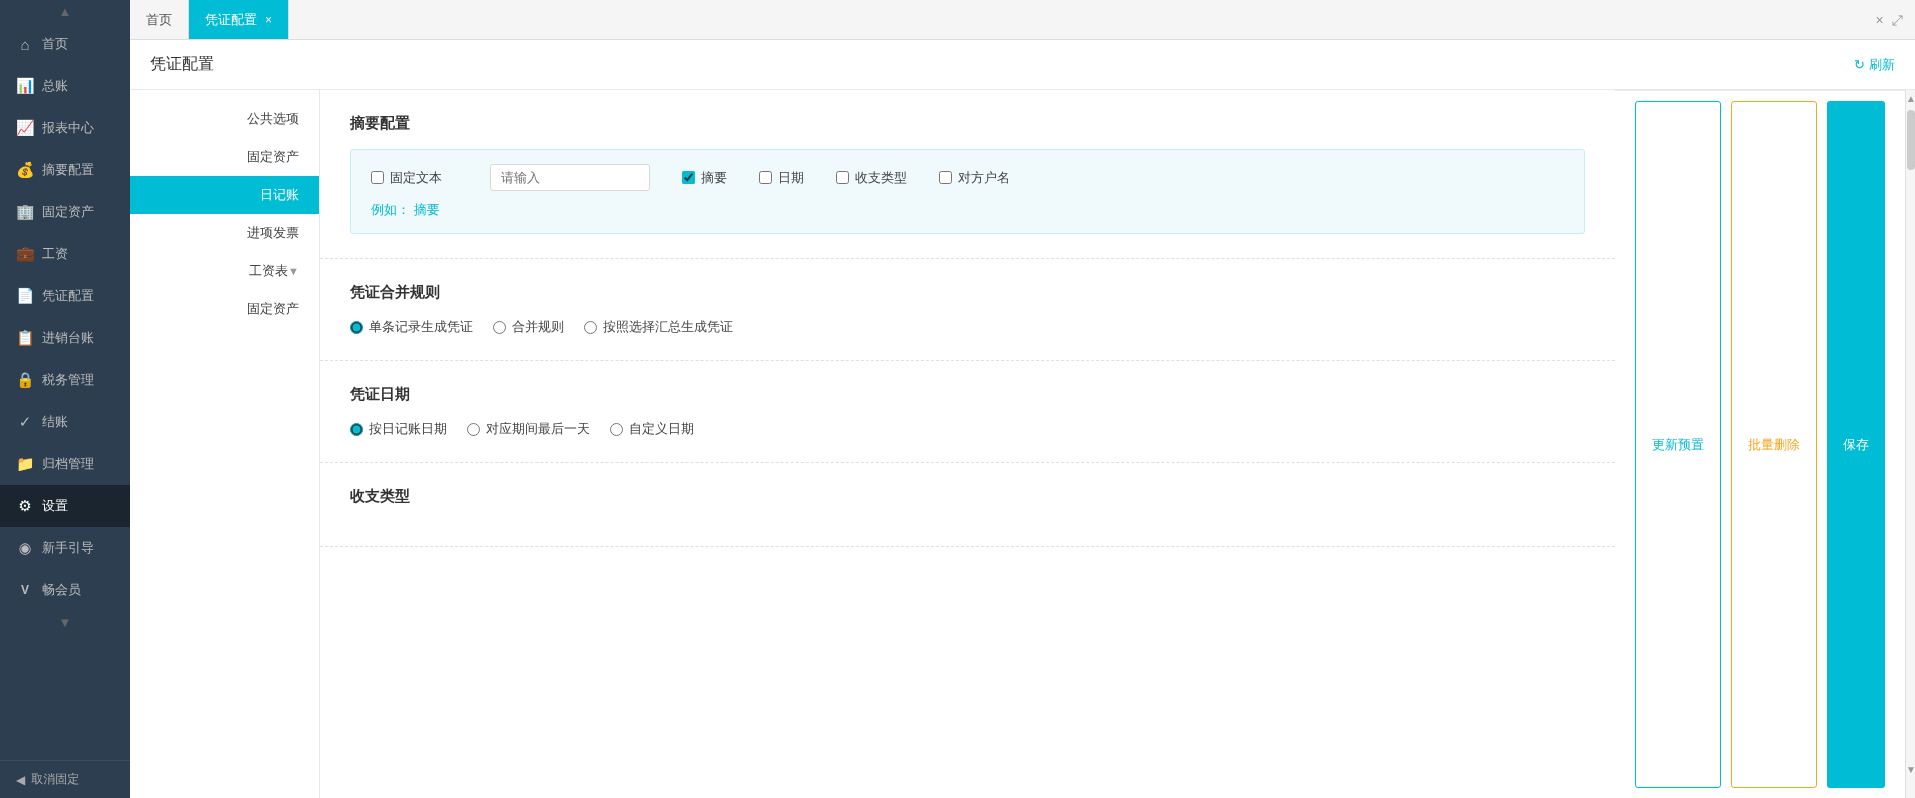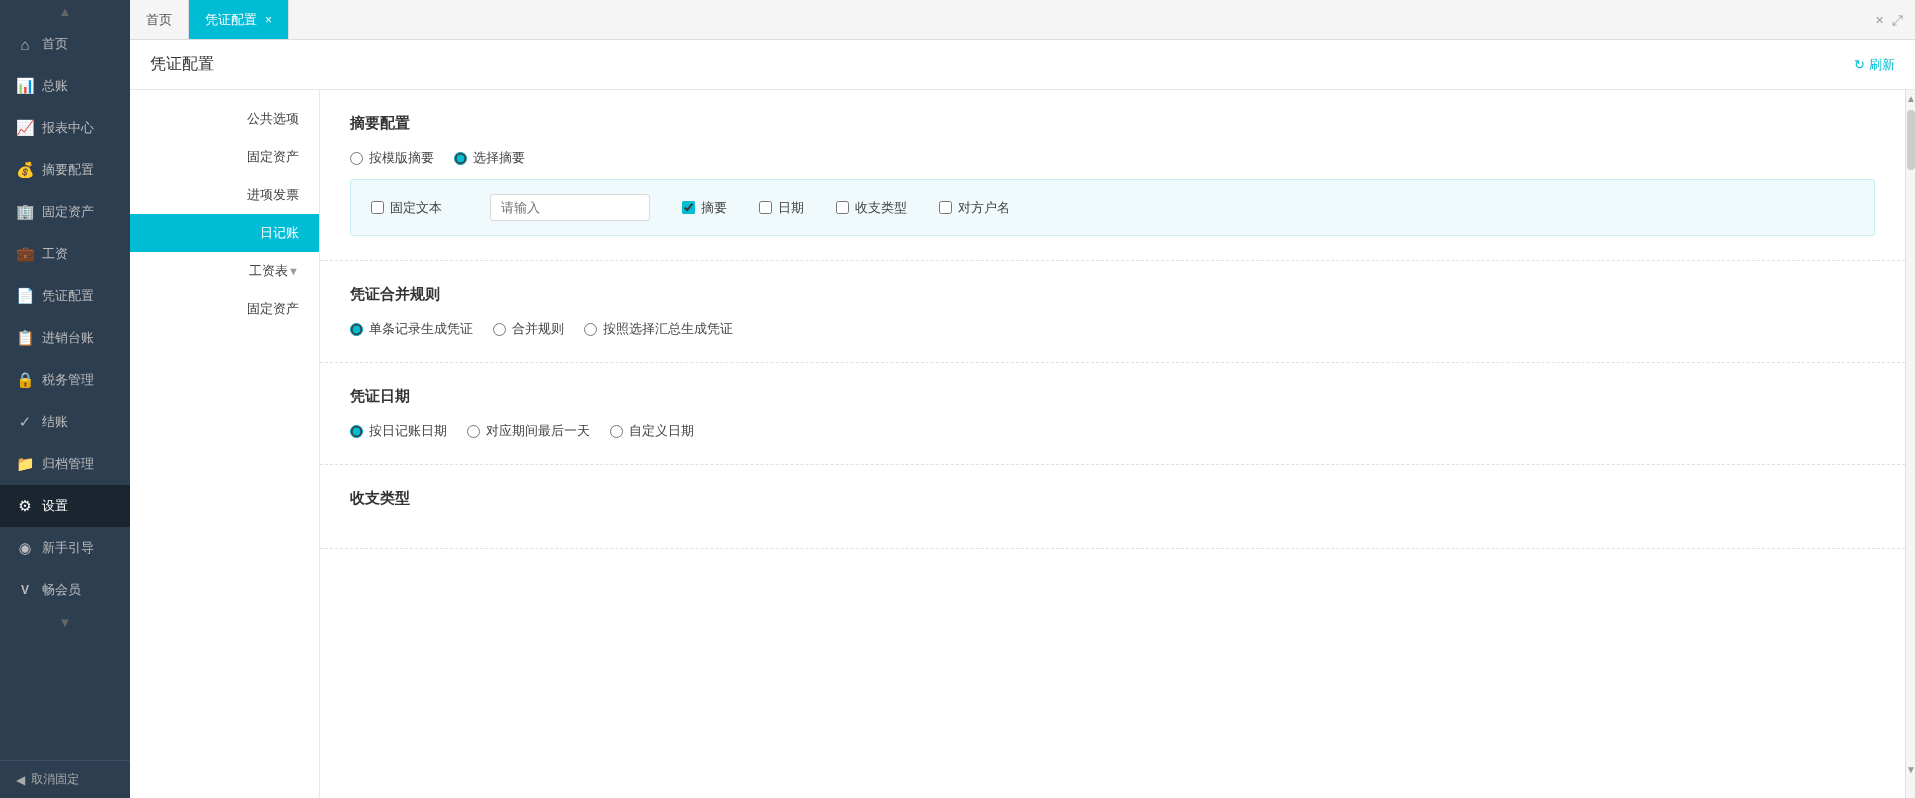--- a/index.html
+++ b/index.html
@@ -379,50 +379,40 @@
 
   <div class="content-area">
 
     <div class="left-nav">
       <div class="left-nav-item">
         <span>公共选项</span>
       </div>
       <div class="left-nav-item">
         <span>固定资产</span>
       </div>
+      <div class="left-nav-item active">
+        <span>日记账</span>
+      </div>
       <div class="left-nav-item">
         <span>进项发票</span>
-      </div>
-      <div class="left-nav-item active">
-        <span>日记账</span>
       </div>
       <div class="left-nav-item">
         <span>工资表</span>
         <span class="arrow">▼</span>
       </div>
       <div class="left-nav-item">
         <span>固定资产</span>
       </div>
     </div>
 
     <div class="right-content">
       <div class="main-scroll">
 
         <div class="section">
           <div class="section-title">摘要配置</div>
-          <div class="radio-group">
-            <label class="radio-label">
-              <input type="radio" name="abstract_type" style="">
-              <span>按模版摘要</span>
-            </label>
-            <label class="radio-label">
-              <input type="radio" name="abstract_type" checked="" style="">
-              <span>选择摘要</span>
-            </label>
-          </div>
 
           <div class="abstract-box">
             <div class="abstract-row">
               <label class="checkbox-label">
                 <input type="checkbox" style="">
                 <span>固定文本</span>
               </label>
               <input class="abstract-input" type="text" placeholder="请输入" style="">
 
               <label class="checkbox-label">
@@ -437,20 +427,24 @@
 
               <label class="checkbox-label">
                 <input type="checkbox" style="">
                 <span>收支类型</span>
               </label>
 
               <label class="checkbox-label">
                 <input type="checkbox" style="">
                 <span>对方户名</span>
               </label>
+            </div>
+            <div class="abstract-example">
+              <span>例如：</span>
+              <span>摘要</span>
             </div>
           </div>
         </div>
 
         <div class="section">
           <div class="section-title">凭证合并规则</div>
           <div class="radio-group">
             <label class="radio-label">
               <input type="radio" name="merge_rule" checked="" style="">
               <span>单条记录生成凭证</span>
@@ -483,20 +477,25 @@
             </label>
           </div>
         </div>
 
         <div class="section" style="min-height:80px;">
           <div class="section-title">收支类型</div>
         </div>
 
       </div>
 
+      <div class="bottom-bar">
+        <button class="btn btn-outline">更新预置</button>
+        <button class="btn btn-danger-outline">批量删除</button>
+        <button class="btn btn-primary">保存</button>
+      </div>
     </div>
 
     <div class="right-scrollbar">
       <div class="scrollbar-arrow">▲</div>
       <div class="scrollbar-thumb"></div>
       <div class="scrollbar-arrow" style="position:absolute;bottom:20px;left:0;width:100%;text-align:center;">▼</div>
     </div>
 
   </div>
 </div>

